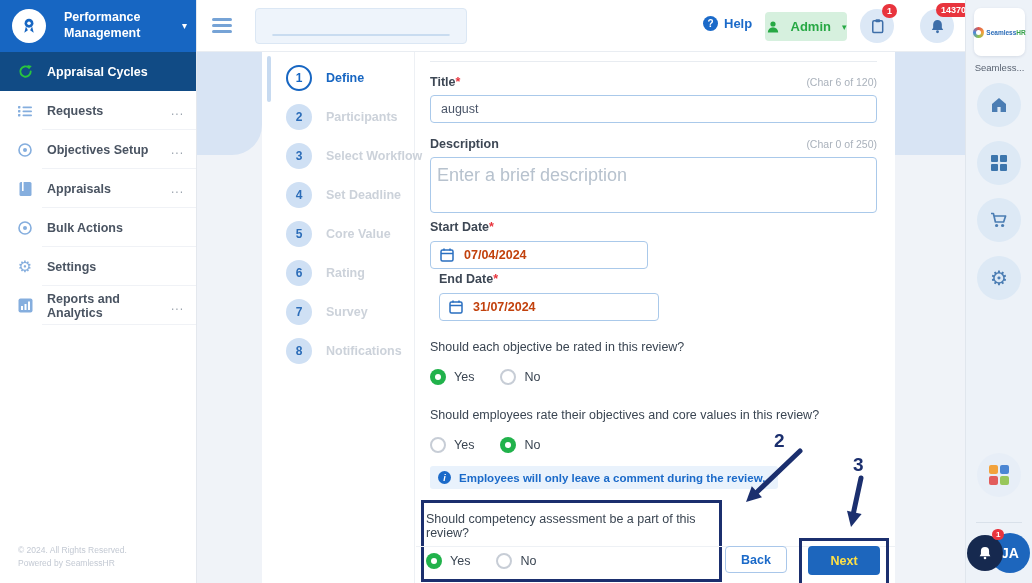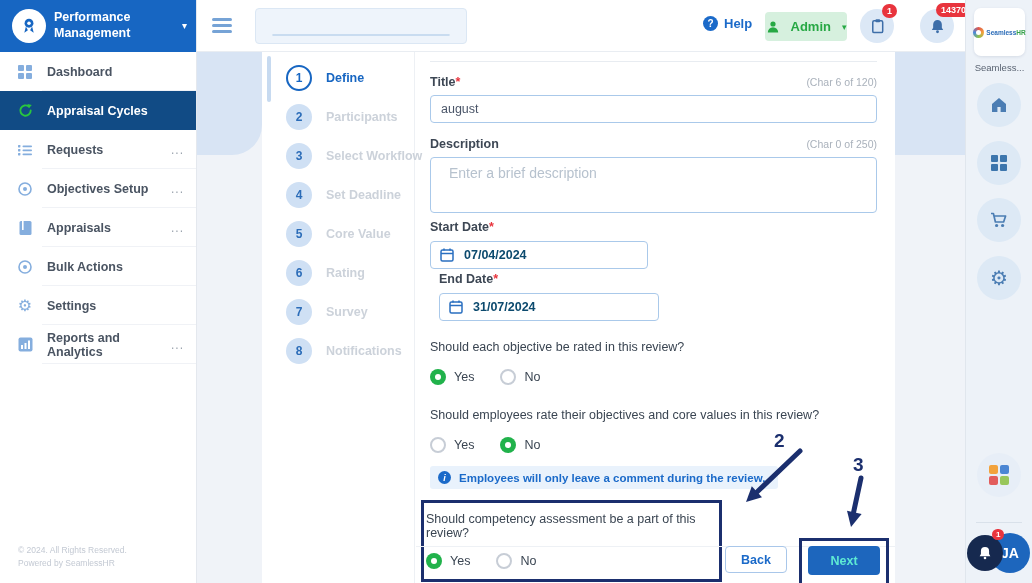--- a/index.html
+++ b/index.html
@@ -4,21 +4,21 @@
 <style>
   * { margin:0; padding:0; box-sizing:border-box; }
   html,body { width:1032px; height:583px; }
   body { font-family:"Liberation Sans", sans-serif; background:#fff; }
   #app { position:relative; width:1032px; height:583px; overflow:hidden; background:#fff; }
 
   
   .sidebar { position:absolute; left:0; top:0; width:197px; height:583px; background:#fff; border-right:1px solid #e4e8ee; z-index:20; }
   .logo-block { height:52px; background:#1766c2; display:flex; align-items:center; padding:0 10px 0 12px; position:relative; }
   .logo-badge { width:34px; height:34px; border-radius:50%; background:#fff; display:flex; align-items:center; justify-content:center; flex:0 0 34px; }
-  .logo-title { color:#fff; font-size:12.5px; font-weight:bold; line-height:1.25; margin-left:8px; width:96px; }
+  .logo-title { color:#fff; font-size:12.5px; font-weight:bold; line-height:1.25; margin-left:18px; width:96px; }
   .logo-caret { position:absolute; right:9px; top:20px; color:#fff; font-size:10px; }
   .nav-item { position:relative; height:39px; display:flex; align-items:center; padding-left:16px; cursor:pointer; }
   .nav-item::after { content:""; position:absolute; left:42px; right:0; bottom:0; height:1px; background:#f0f2f6; }
   .nav-icon { width:18px; height:18px; display:flex; align-items:center; justify-content:center; flex:0 0 18px; }
   .nav-label { margin-left:13px; font-size:12.5px; font-weight:bold; color:#4a5462; }
   .nav-more { margin-left:auto; margin-right:12px; color:#9aa3ad; font-size:12px; letter-spacing:1px; }
   .nav-item.active { background:#114b85; }
   .nav-item.active .nav-label { color:#fff; }
   .nav-item.active::after { display:none; }
   .gear-glyph { font-size:16px; color:#85aede; line-height:1; }
@@ -58,43 +58,43 @@
 
   
   .form { position:absolute; left:168px; top:0; width:447px; height:531px; }
   .section-title { margin-top:10px; font-size:11px; font-weight:bold; letter-spacing:1.5px; color:#7e8794; }
   .section-divider { margin-top:9px; height:1px; background:#e8ecf1; }
   .field-row { display:flex; justify-content:space-between; align-items:baseline; }
   .field-label { font-size:12.5px; font-weight:bold; color:#3d4754; }
   .req { color:#e8343d; }
   .char-counter { font-size:10.5px; color:#a9b1bb; }
   .text-input { margin-top:6px; width:100%; height:28px; border:1px solid #aac9ea; border-radius:4px; padding:0 10px; font-size:12.5px; color:#4a5568; font-family:"Liberation Sans", sans-serif; }
-  .textarea { margin-top:6px; width:100%; height:56px; border:1px solid #aac9ea; border-radius:4px; padding:7px 18px; font-size:14px; color:#8b5cf6; resize:none; font-family:"Liberation Sans", sans-serif; }
+  .textarea { margin-top:6px; width:100%; height:56px; border:1px solid #aac9ea; border-radius:4px; padding:7px 6px; font-size:18px; color:#8b5cf6; resize:none; font-family:"Liberation Sans", sans-serif; }
   .textarea::placeholder, .text-input::placeholder { color:#b7c2ce; }
   .dates-row { display:flex; margin-top:0;flex-direction:column; }
   .date-col { width:218px; }
   .date-col.end { margin-left:9px; width:220px; }
   .date-input { margin-top:6px; height:28px; border:1px solid #aac9ea; border-radius:4px; display:flex; align-items:center; gap:9px; padding-left:8px; cursor:pointer; background:#fff; }
-  .date-value { font-size:12.5px; font-weight:bold; color:#0c4a6e; }
+  .date-value { font-size:12.5px; font-weight:bold; color:#c2410c; }
   .question { font-size:12.5px; font-weight:500; color:#3a4552; }
   .radio-row { display:flex; align-items:center; gap:26px; margin-top:15px; }
   .radio-opt { display:flex; align-items:center; gap:8px; cursor:pointer; }
   .radio { width:16px; height:16px; border-radius:50%; border:2px solid #c7cdd6; background:#fff; position:relative; }
   .radio.checked { border:none; background:#21b24b; }
   .radio.checked::after { content:""; position:absolute; left:5px; top:5px; width:6px; height:6px; background:#fff; border-radius:50%; }
   .radio-label { font-size:12.5px; font-weight:500; color:#3a4552; }
   .info-banner { margin-top:13px; display:inline-flex; align-items:center; gap:8px; background:#e9f2fc; border-radius:3px; padding:5px 13px 5px 8px; }
   .info-circ { width:13px; height:13px; border-radius:50%; background:#1b6ac9; color:#fff; font-size:9px; font-weight:bold; display:flex; align-items:center; justify-content:center; font-style:italic; }
   .info-text { font-size:11.5px; font-weight:bold; color:#1b6ac9; }
   .highlight-box { margin-top:11px; margin-left:-9px; width:301px; border:3px solid #1b2f6e; padding:9px 10px 10px 2px; background:#fff; }
   .highlight-box .radio-row { margin-top:13px; }
   .form-bottom-divider { position:absolute; left:154px; right:0; bottom:36px; height:1px; background:#eef1f5; }
   .back-btn { position:absolute; right:108px; bottom:10px; width:62px; height:27px; background:#fff; border:1.5px solid #a9c7ea; border-radius:4px; color:#1b6ac9; font-size:12.5px; font-weight:bold; cursor:pointer; font-family:"Liberation Sans", sans-serif; }
   .next-wrap { position:absolute; right:6px; bottom:-8px; border:3px solid #1b2f6e; padding:5px 6px 13px 6px; background:transparent; }
-  .next-btn { width:72px; height:29px; background:#1d66bd; border:none; border-radius:4px; color:#5eead4; font-size:12.5px; font-weight:bold; cursor:pointer; font-family:"Liberation Sans", sans-serif; }
+  .next-btn { width:72px; height:29px; background:#1d66bd; border:none; border-radius:4px; color:#fde047; font-size:12.5px; font-weight:bold; cursor:pointer; font-family:"Liberation Sans", sans-serif; }
 
   
   .rail { position:absolute; left:965px; top:0; width:67px; height:583px; background:#edf2f8; border-left:1px solid #e0e6ed; z-index:30; }
   .rail-card { position:absolute; left:8px; top:8px; width:51px; height:48px; background:#fff; border-radius:7px; box-shadow:0 1px 3px rgba(40,60,100,.12); display:flex; align-items:center; justify-content:center; gap:2px; cursor:pointer; }
   .mini-logo { width:11px; height:11px; border-radius:50%; background:conic-gradient(#e2574c,#f2a23c,#8cc152,#4a89dc,#e2574c); position:relative; flex:0 0 11px; }
   .mini-logo::after { content:""; position:absolute; inset:3px; background:#fff; border-radius:50%; }
   .mini-logo-text { font-size:6.5px; font-weight:bold; color:#2b6cb8; white-space:nowrap; }
   .mini-logo-text .accent { color:#35a14a; }
   .rail-label { position:absolute; left:0; top:62px; width:67px; text-align:center; font-size:9.5px; color:#5a6472; }
   .rail-circle { position:absolute; left:11px; width:44px; height:44px; border-radius:50%; background:#dde9f5; display:flex; align-items:center; justify-content:center; cursor:pointer; }
@@ -123,31 +123,20 @@
             <circle cx="9" cy="6.5" r="4" fill="#1766c2"></circle>
             <circle cx="9" cy="6.5" r="1.6" fill="#fff"></circle>
             <polygon points="6.2,9.5 4.8,15 8,12.8" fill="#1766c2"></polygon>
             <polygon points="11.8,9.5 13.2,15 10,12.8" fill="#1766c2"></polygon>
           </svg>
       </div>
       <div class="logo-title">Performance Management</div>
       <span class="logo-caret">▾</span>
     </div>
 
-    <div class="nav-item">
-      <span class="nav-icon">
-        <svg width="16" height="16" viewBox="0 0 16 16">
-            <rect x="1" y="1" width="6" height="6" rx="1" fill="#85aede"></rect>
-            <rect x="9" y="1" width="6" height="6" rx="1" fill="#85aede"></rect>
-            <rect x="1" y="9" width="6" height="6" rx="1" fill="#85aede"></rect>
-            <rect x="9" y="9" width="6" height="6" rx="1" fill="#85aede"></rect>
-          </svg>
-      </span>
-      <span class="nav-label">Dashboard</span>
-    </div>
 
     <div class="nav-item active">
       <span class="nav-icon">
         <svg width="17" height="17" viewBox="0 0 18 18">
             <path d="M14.5 9a5.5 5.5 0 1 1-2-4.2" fill="none" stroke="#29c53e" stroke-width="2" stroke-linecap="round"></path>
             <polygon points="11.2,2.2 15.6,3.2 12.6,6.6" fill="#29c53e"></polygon>
           </svg>
       </span>
       <span class="nav-label">Appraisal Cycles</span>
     </div>

